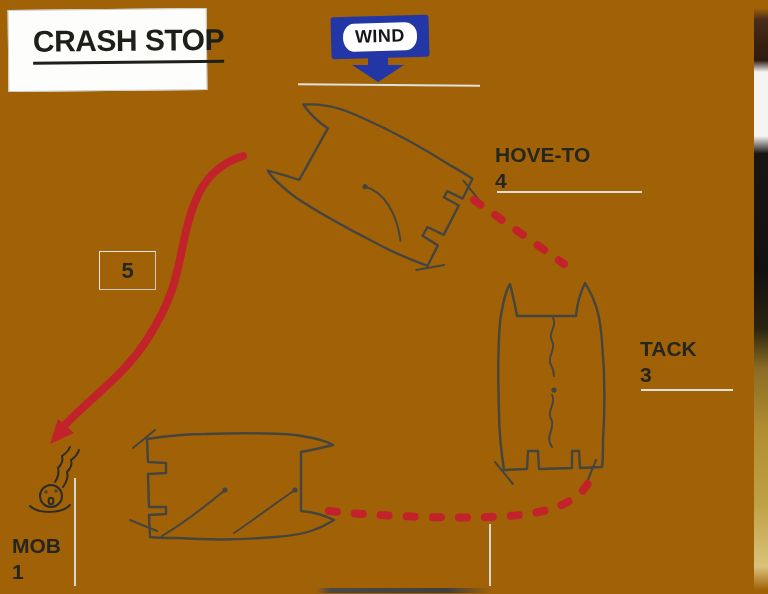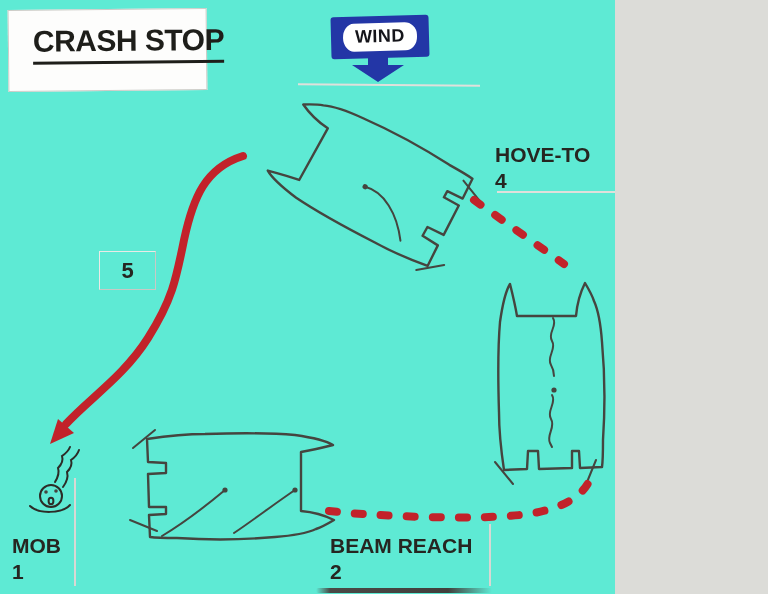--- a/index.html
+++ b/index.html
@@ -1,18 +1,18 @@
 <!DOCTYPE html>
 <html style="--route-red: #c2222a; --wind-blue: #2336a6; --ink: #45453f;"><head>
 <meta charset="utf-8">
 <style>
   html,body{margin:0;padding:0;background:#dcdcd8;}
   .canvas{
-    position:relative;width:615px;height:594px;overflow:hidden;
-    background:#5eead4;
+    position:relative;width:768px;height:594px;overflow:hidden;
+    background:#a16207;
     font-family:"Liberation Sans",sans-serif;
     color:#262621;
   }
   .abs{position:absolute;}
   
   .title-box{
     left:8px;top:9px;width:197px;height:80px;
     border:1px solid #ccccc7;background:#fdfdfc;
     transform:rotate(-0.6deg);
   }
@@ -147,32 +147,29 @@
     </g>
   </svg>
 
   <div class="abs step" style="left:495px;top:142px;width:145px;">
     <div class="lbl">HOVE-TO</div>
     <div class="num">4</div>
   </div>
   <div class="abs hline" style="left:497px;top:191px;width:145px;"></div>
 
   <div class="abs step" style="left:640px;top:336px;width:92px;">
+    <div class="lbl">TACK</div>
     <div class="num">3</div>
   </div>
   <div class="abs hline" style="left:641px;top:389px;width:92px;"></div>
 
   <div class="abs five-box">
     <span>5</span>
   </div>
 
-  <div class="abs step" style="left:330px;top:533px;width:160px;">
-    <div class="lbl">BEAM REACH</div>
-    <div class="num">2</div>
-  </div>
   <div class="abs vline" style="left:489px;top:524px;height:62px;"></div>
 
   <div class="abs step" style="left:12px;top:533px;width:64px;">
     <div class="lbl">MOB</div>
     <div class="num">1</div>
   </div>
   <div class="abs vline" style="left:74px;top:478px;height:108px;"></div>
 
   <div class="abs page-edge"></div>
   <div class="abs bottom-shadow"></div>

